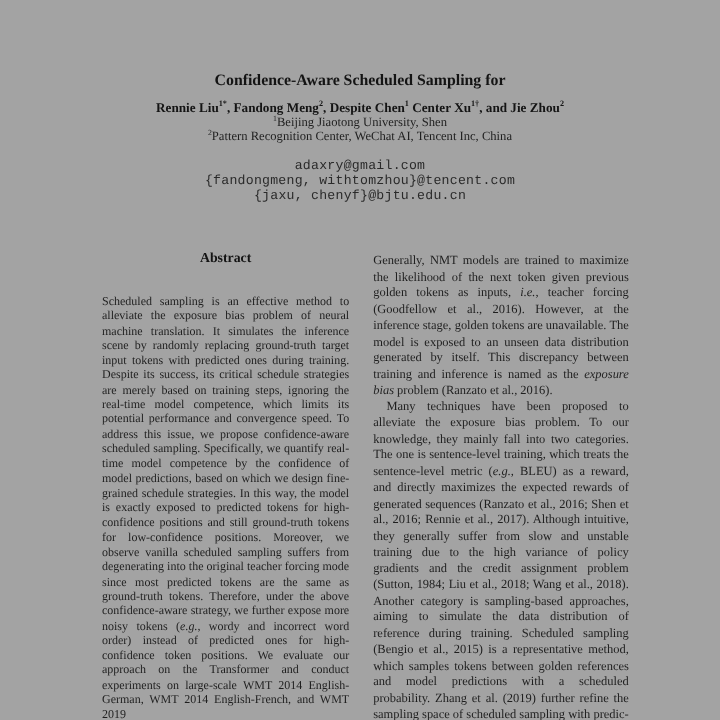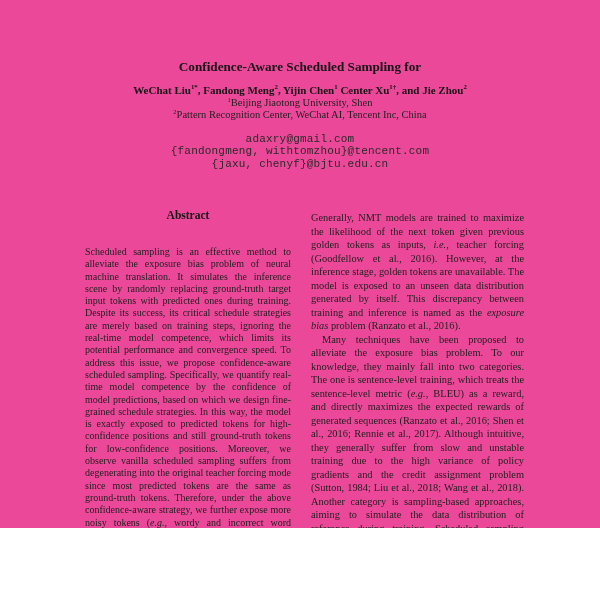--- a/index.html
+++ b/index.html
@@ -1,20 +1,20 @@
 <!DOCTYPE html>
 <html><head>
 <meta charset="utf-8">
 <style>
   html, body { margin: 0; padding: 0; background: #ffffff; }
   .page {
     position: relative;
     width: 600px;
-    height: 528px;
-    background: #ec4899;
+    height: 600px;
+    background: #a3a3a3;
     overflow: hidden;
     color: #1f1f1f;
     font-family: "Liberation Serif", "DejaVu Serif", serif;
   }
   .head {
     position: absolute;
     left: 0; right: 0; top: 59px;
     text-align: center;
   }
   .title {
@@ -72,21 +72,21 @@
 </style>
 </head>
 <body>
 
 <div class="page">
 
   <header class="head">
     <div class="title">
       <div>Confidence-Aware Scheduled Sampling for</div>
     </div>
-    <div class="authors"><span>WeChat Liu</span><sup>1*</sup><span>, Fandong Meng</span><sup>2</sup><span>, Yijin Chen</span><sup>1</sup><span> Center Xu</span><sup>1†</sup><span>, and Jie Zhou</span><sup>2</sup></div>
+    <div class="authors"><span>Rennie Liu</span><sup>1*</sup><span>, Fandong Meng</span><sup>2</sup><span>, Despite Chen</span><sup>1</sup><span> Center Xu</span><sup>1†</sup><span>, and Jie Zhou</span><sup>2</sup></div>
     <div class="affil"><sup>1</sup><span>Beijing Jiaotong University, Shen</span></div>
     <div class="affil"><sup>2</sup><span>Pattern Recognition Center, WeChat AI, Tencent Inc, China</span></div>
     <div class="emails">
       <div>adaxry@gmail.com</div>
       <div>{fandongmeng, withtomzhou}@tencent.com</div>
       <div>{jaxu, chenyf}@bjtu.edu.cn</div>
     </div>
   </header>
 
   <section class="col col-left">

